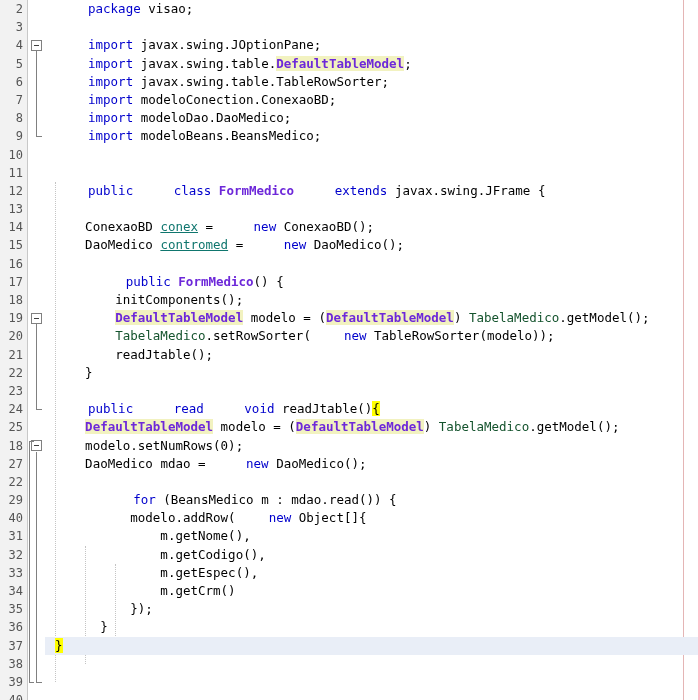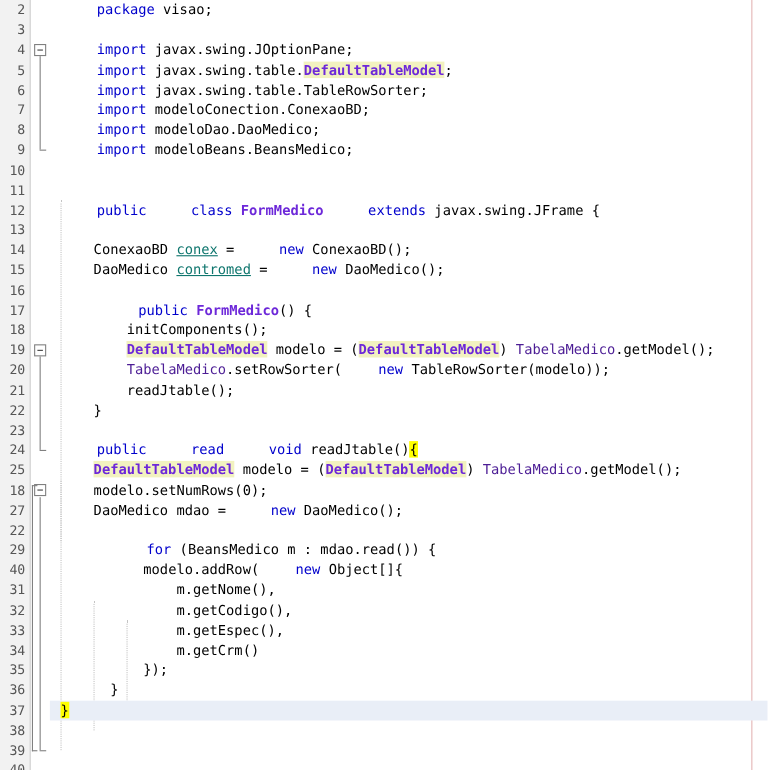--- a/index.html
+++ b/index.html
@@ -139,21 +139,21 @@
     position: absolute;
     width: 1px;
     border-left: 1px dotted #c4c4c4;
     z-index: 1;
   }
 
   
   .kw      { color: #0000cc; margin-left: 33px; }
   .cls     { color: #6d28d9; font-weight: bold; }
   .fld     { color: #0f766e; text-decoration: underline; }
-  .fldp    { color: #4c1d95; }
+  .fldp    { color: #14532d; }
   .pln     { color: #000000; }
   .hl      { background: #f2f2c0; }
   .brace   { background: #ffff00; }
 </style>
 </head>
 <body>
 
 <div id="editor">
 
   <div class="gutter" id="gutter">

